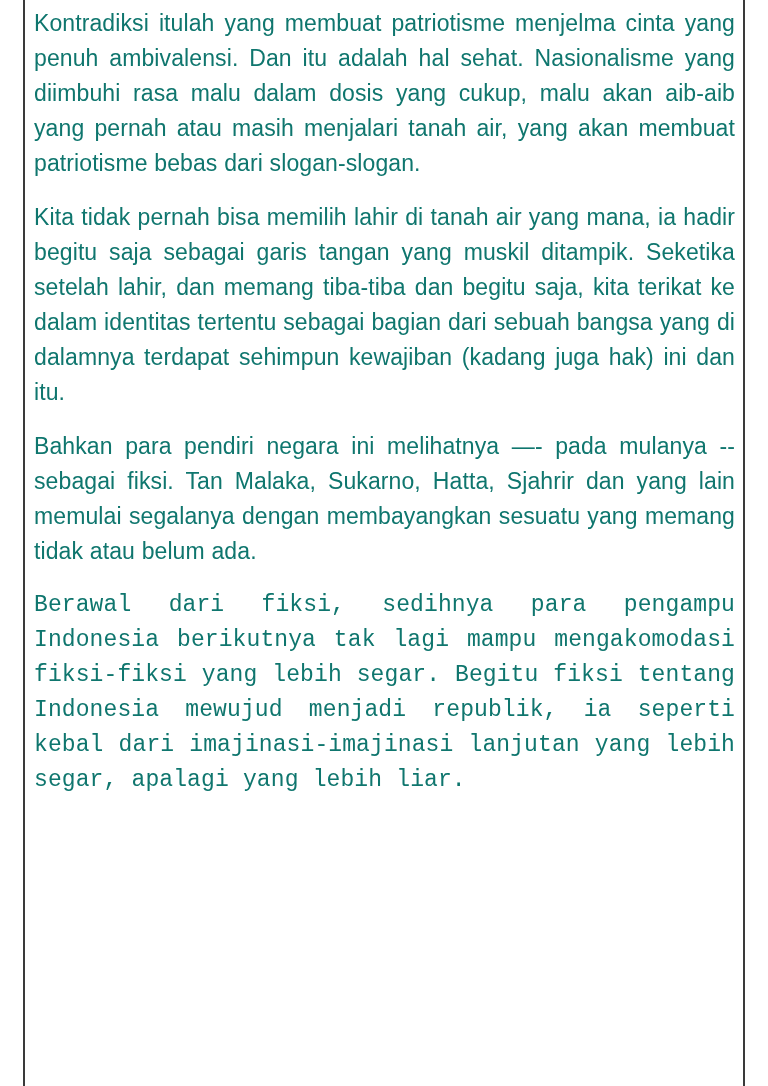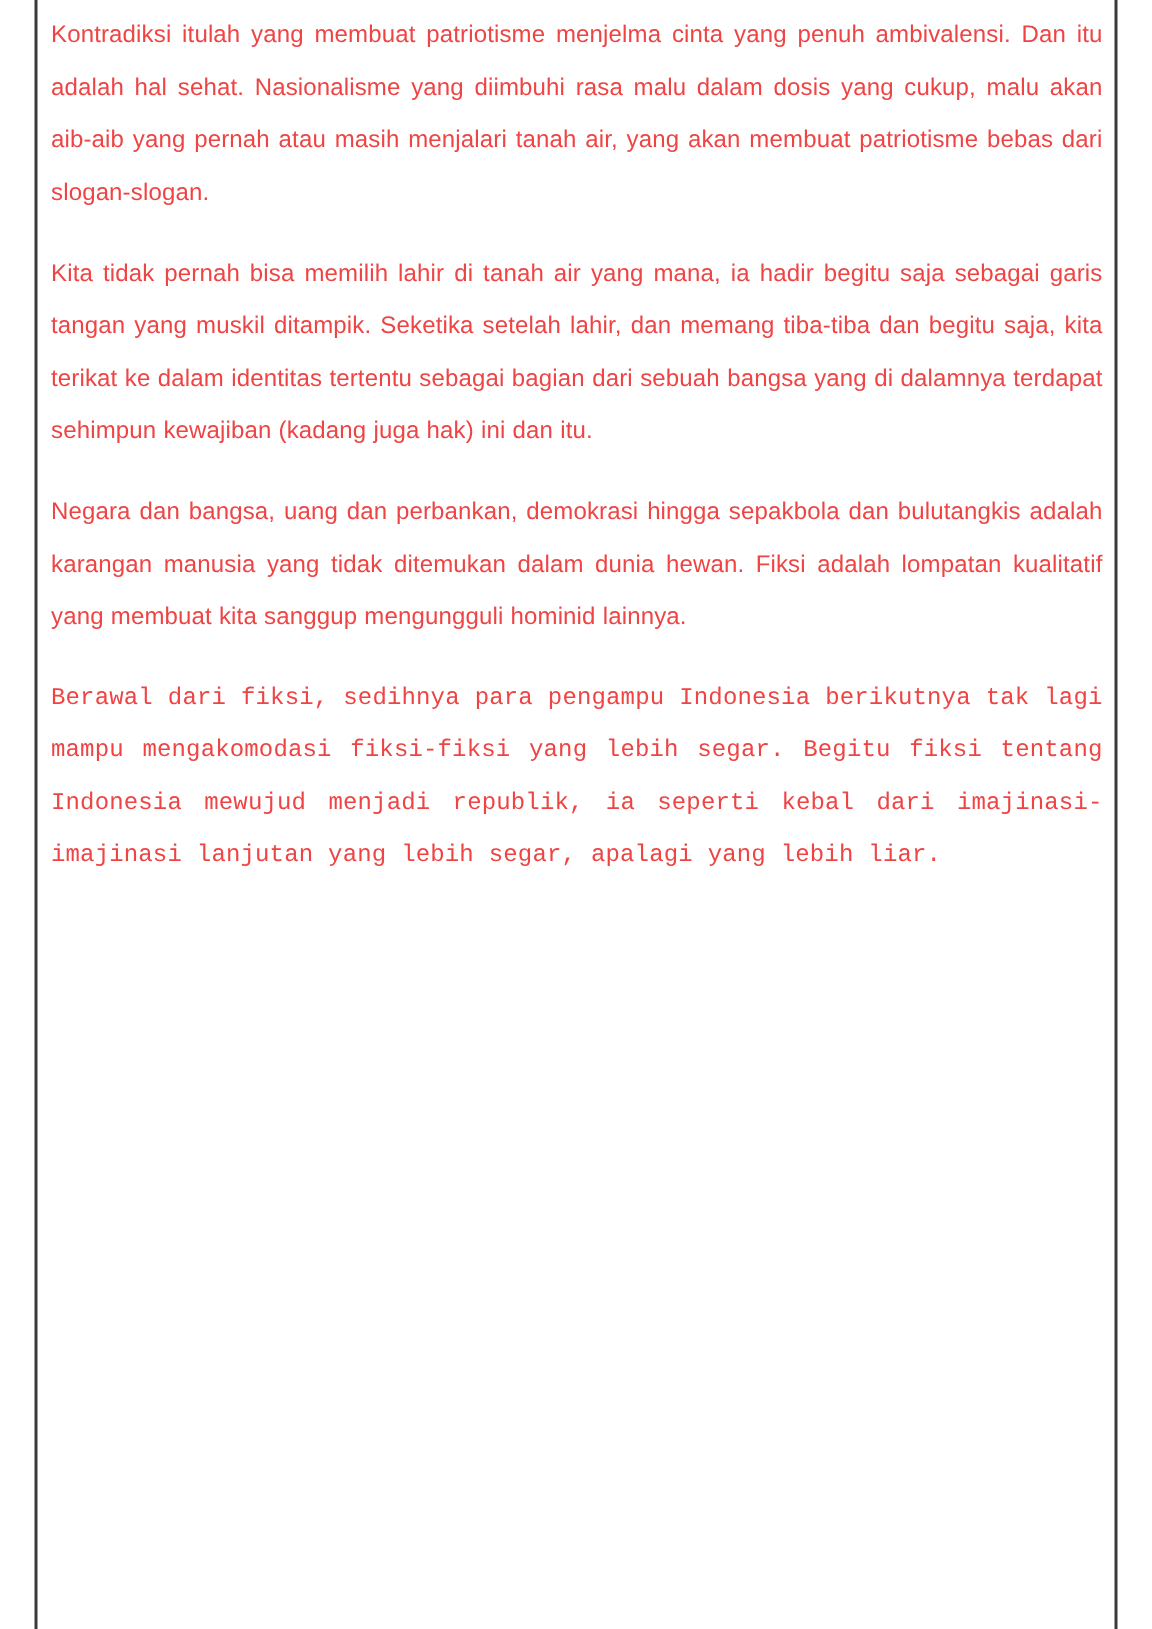--- a/index.html
+++ b/index.html
@@ -38,43 +38,43 @@
     position: absolute;
     left: 34px;
     top: 0;
     width: 701px;
     padding-top: 6px;
     box-sizing: border-box;
   }
 
   .para {
     margin: 0 0 19px 0;
-    font-size: 16px;
+    font-size: 23px;
     line-height: 35px;
     text-align: justify;
     text-justify: inter-word;
     letter-spacing: 0.1px;
     word-spacing: 0.2px;
-    color: #ef4444;
+    color: #0f766e;
     -webkit-hyphens: none;
     hyphens: none;
   }
   .para:last-child {
     margin-bottom: 0;
     font-family: Liberation Mono, monospace;
   }
 </style>
 </head>
 <body>
 
 <div class="page">
 
   <div class="rule rule-left"></div>
   <div class="rule rule-right"></div>
 
   <div class="text-column">
     <p class="para">Kontradiksi itulah yang membuat patriotisme menjelma cinta yang penuh ambivalensi. Dan itu adalah hal sehat. Nasionalisme yang diimbuhi rasa malu dalam dosis yang cukup, malu akan aib-aib yang pernah atau masih menjalari tanah air, yang akan membuat patriotisme bebas dari slogan-slogan.</p>
     <p class="para">Kita tidak pernah bisa memilih lahir di tanah air yang mana, ia hadir begitu saja sebagai garis tangan yang muskil ditampik. Seketika setelah lahir, dan memang tiba-tiba dan begitu saja, kita terikat ke dalam identitas tertentu sebagai bagian dari sebuah bangsa yang di dalamnya terdapat sehimpun kewajiban (kadang juga hak) ini dan itu.</p>
-    <p class="para">Negara dan bangsa, uang dan perbankan, demokrasi hingga sepakbola dan bulutangkis adalah karangan manusia yang tidak ditemukan dalam dunia hewan. Fiksi adalah lompatan kualitatif yang membuat kita sanggup mengungguli hominid lainnya.</p>
+    <p class="para">Bahkan para pendiri negara ini melihatnya —- pada mulanya -- sebagai fiksi. Tan Malaka, Sukarno, Hatta, Sjahrir dan yang lain memulai segalanya dengan membayangkan sesuatu yang memang tidak atau belum ada.</p>
     <p class="para">Berawal dari fiksi, sedihnya para pengampu Indonesia berikutnya tak lagi mampu mengakomodasi fiksi-fiksi yang lebih segar. Begitu fiksi tentang Indonesia mewujud menjadi republik, ia seperti kebal dari imajinasi-imajinasi lanjutan yang lebih segar, apalagi yang lebih liar.</p>
   </div>
 
 </div>
 
 </body></html>

